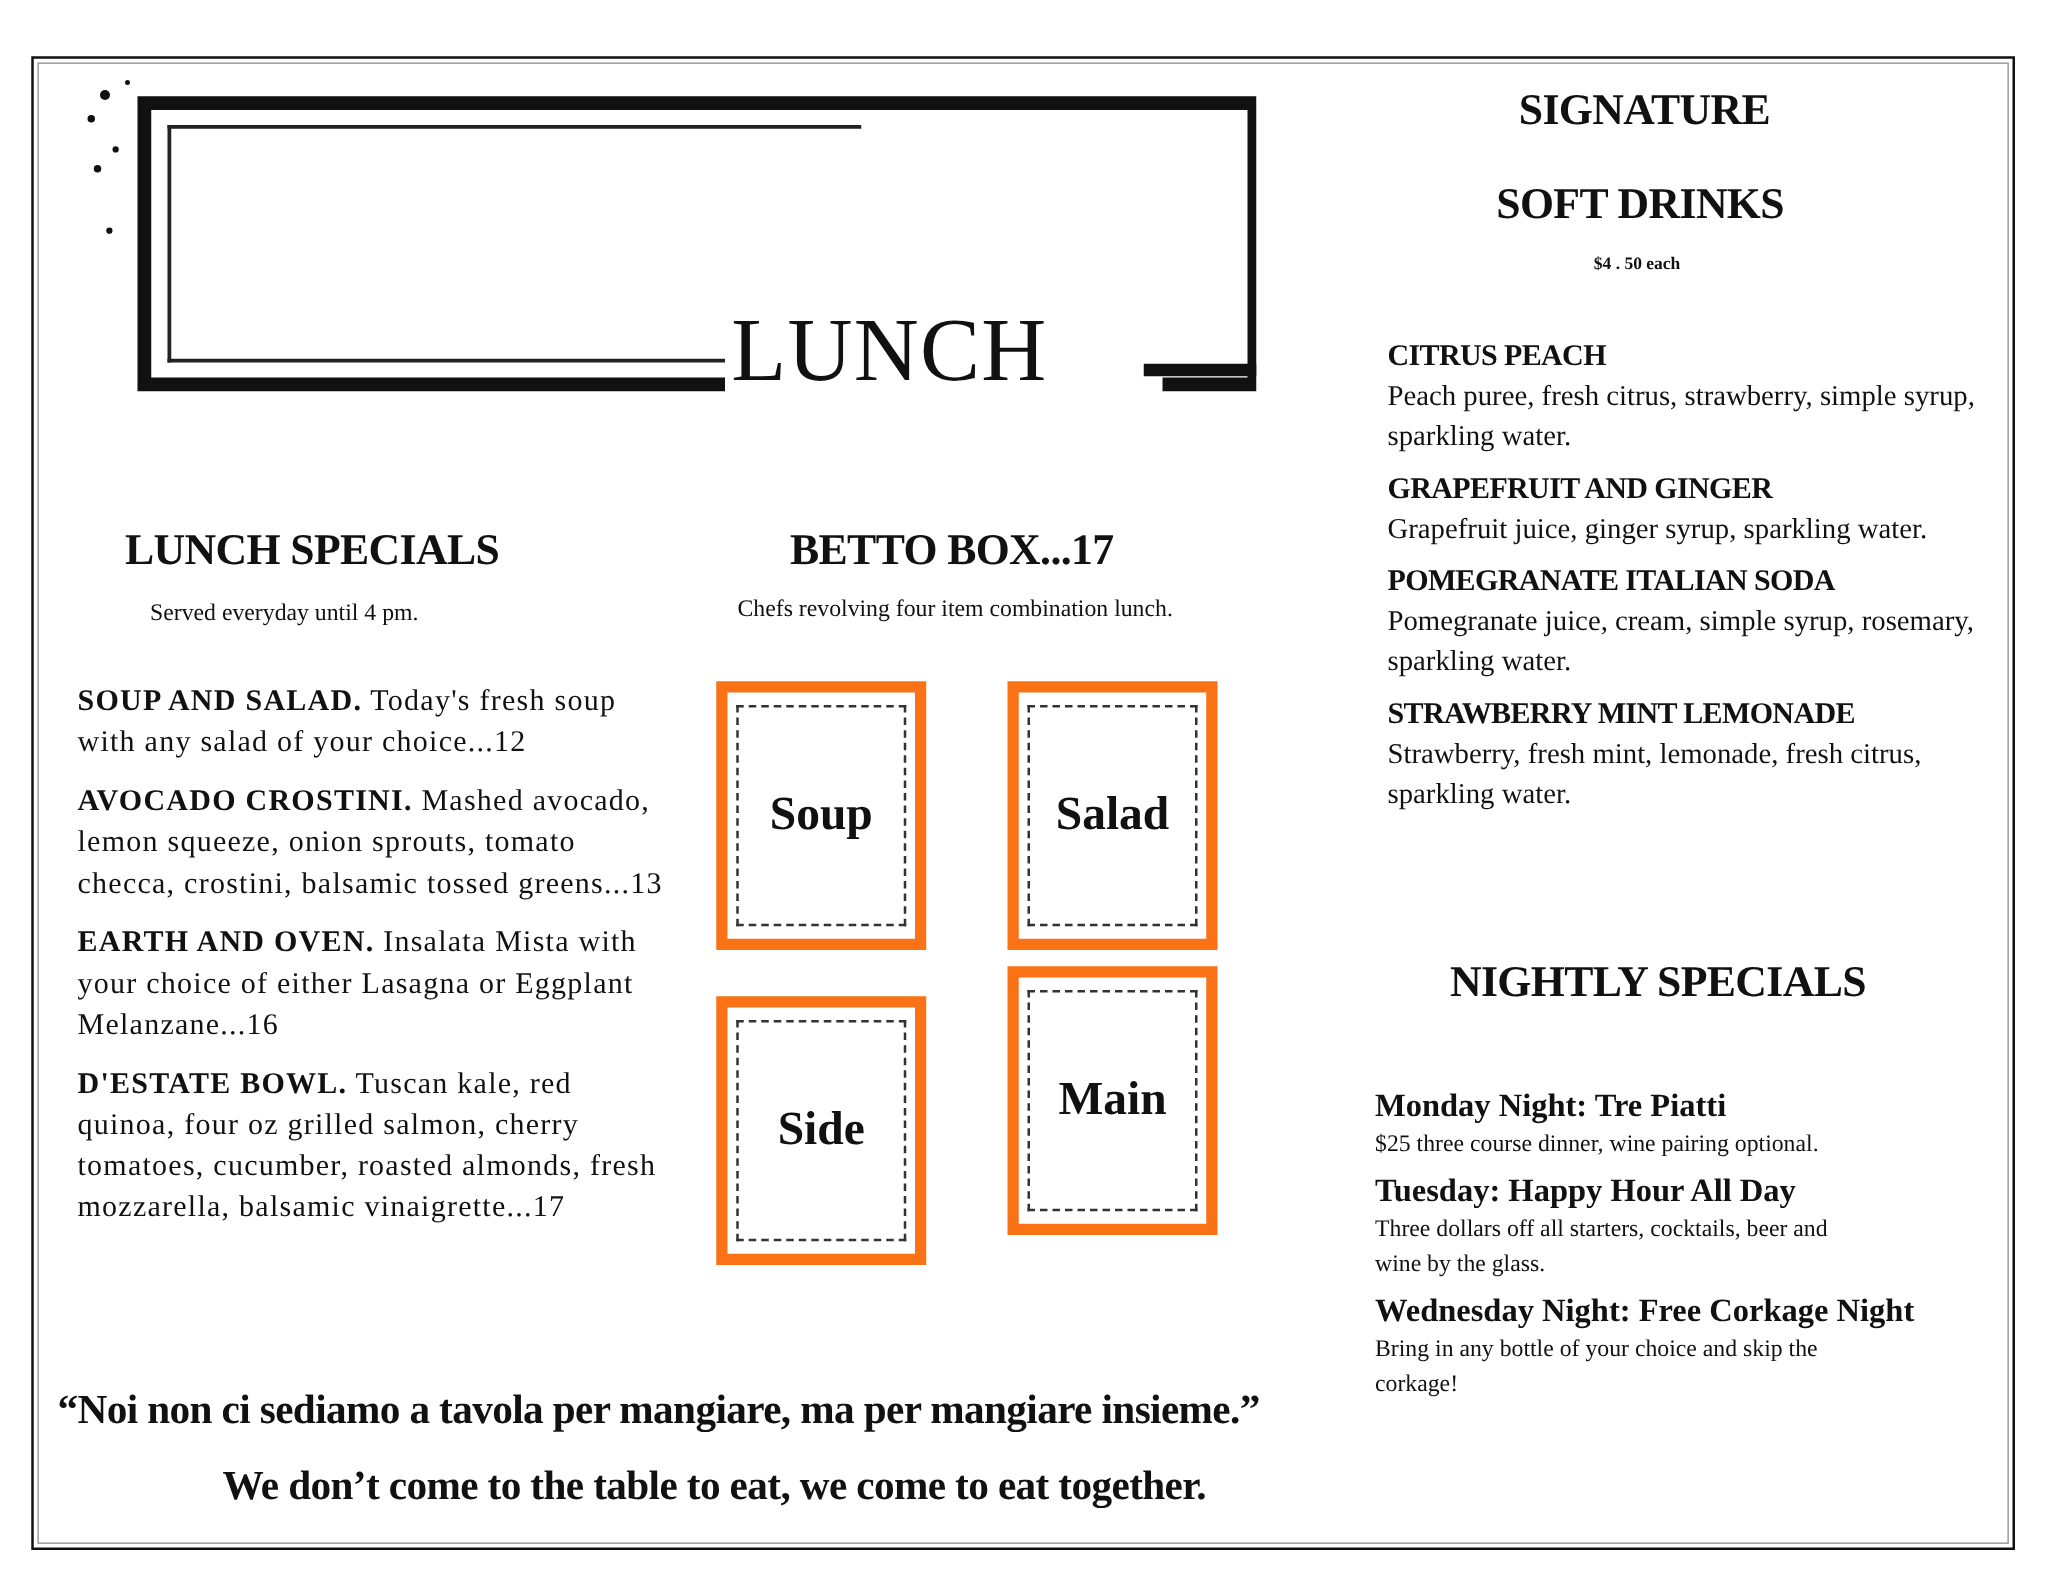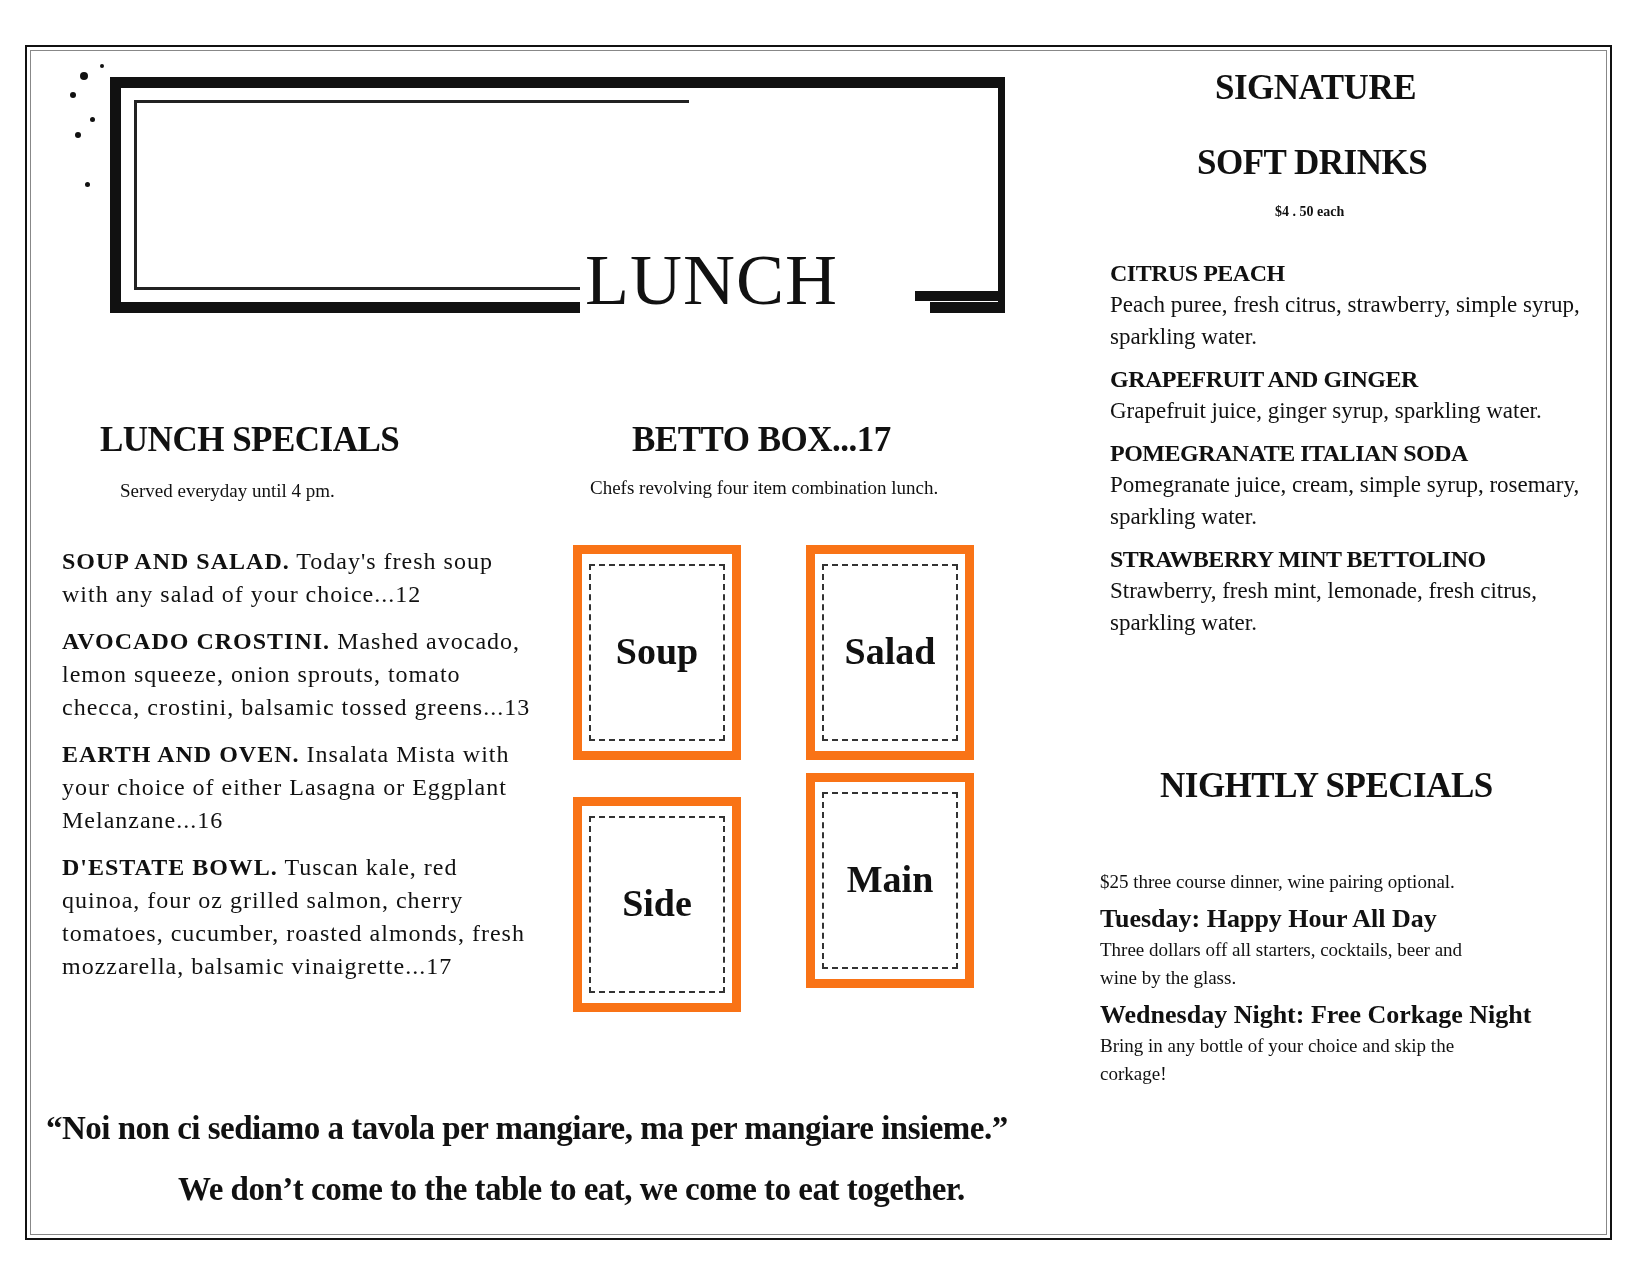--- a/index.html
+++ b/index.html
@@ -35,21 +35,21 @@
   .special { font-size: 24px; line-height: 33px; letter-spacing: 1px; margin-bottom: 14px; }
   .special .name { font-weight: bold; }
 
   
   .box { position: absolute; width: 168px; height: 215px; border: 9px solid #f97316; box-sizing: border-box; }
   .box .in { position: absolute; left: 7px; top: 10px; right: 7px; bottom: 10px; border: 2px dashed #333; }
   .box .lbl { position: absolute; left: 0; right: 0; top: 50%; transform: translateY(-55%);
            text-align: center; font-size: 38px; font-weight: bold; }
 
   
-  .drinks { position: absolute; left: 1110px; top: 257px; width: 500px; }
+  .drinks { position: absolute; left: 1110px; top: 269px; width: 500px; }
   .drink { margin-bottom: 10px; }
   .drink .name { font-size: 24px; font-weight: bold; letter-spacing: -0.5px; line-height: 32px; }
   .drink .desc { font-size: 23px; line-height: 32px; }
 
   
   .nightly { position: absolute; left: 1100px; top: 868px; width: 500px; }
   .night { margin-bottom: 6px; }
   .night .name { font-size: 26px; font-weight: bold; line-height: 34px; }
   .night .desc { font-size: 19px; line-height: 28px; width: 400px; }
 
@@ -121,28 +121,29 @@
   </div>
   <div class="drink">
     <div class="name">GRAPEFRUIT AND GINGER</div>
     <div class="desc">Grapefruit juice, ginger syrup, sparkling water.</div>
   </div>
   <div class="drink">
     <div class="name">POMEGRANATE ITALIAN SODA</div>
     <div class="desc">Pomegranate juice, cream, simple syrup, rosemary, sparkling water.</div>
   </div>
   <div class="drink">
-    <div class="name">STRAWBERRY MINT BETTOLINO</div>
+    <div class="name">STRAWBERRY MINT LEMONADE</div>
     <div class="desc">Strawberry, fresh mint, lemonade, fresh citrus, sparkling water.</div>
   </div>
 </div>
 
 <div class="h2" style="left:1160px;top:766px;">NIGHTLY SPECIALS</div>
 <div class="nightly">
   <div class="night">
+    <div class="name">Monday Night: Tre Piatti</div>
     <div class="desc">$25 three course dinner, wine pairing optional.</div>
   </div>
   <div class="night">
     <div class="name">Tuesday: Happy Hour All Day</div>
     <div class="desc">Three dollars off all starters, cocktails, beer and wine by the glass.</div>
   </div>
   <div class="night">
     <div class="name">Wednesday Night: Free Corkage Night</div>
     <div class="desc">Bring in any bottle of your choice and skip the corkage!</div>
   </div>

